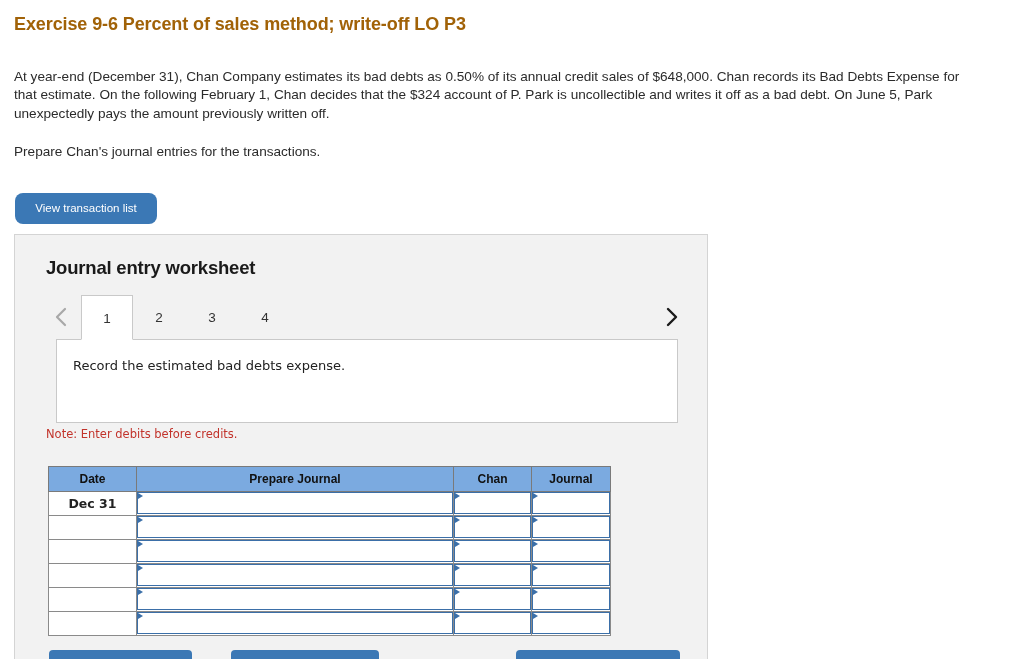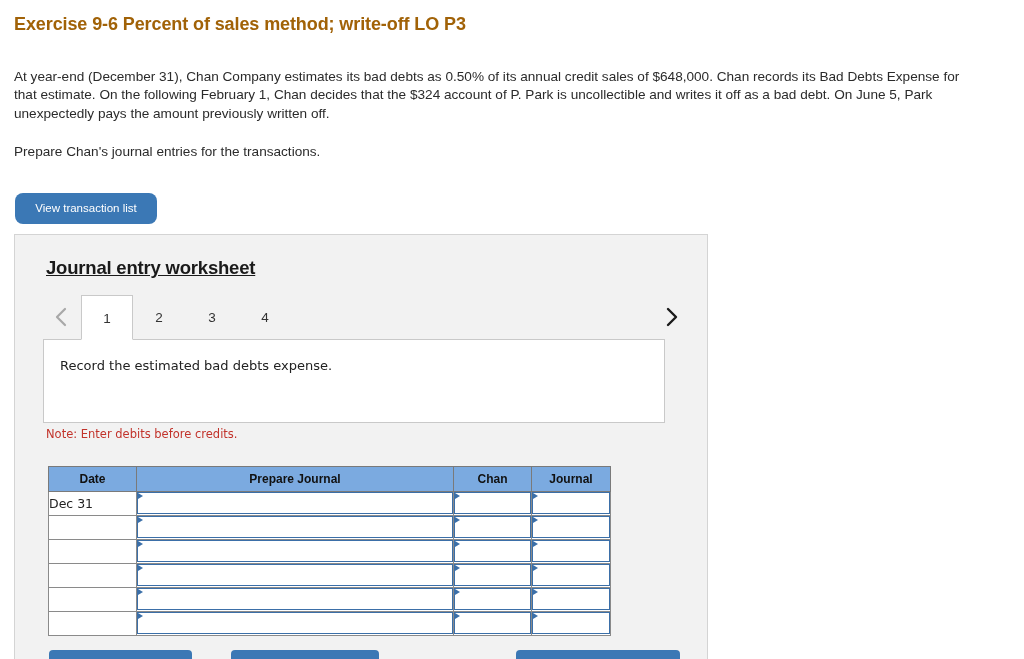--- a/index.html
+++ b/index.html
@@ -80,21 +80,20 @@
     overflow: hidden;
   }
   .worksheet-title {
     position: absolute;
     left: 31px;
     top: 22px;
     font-size: 18.5px;
     font-weight: bold;
     color: #1a1a1a;
     letter-spacing: -0.2px;
-    text-decoration: underline;
   }
 
   
   .tab-strip {
     position: absolute;
     left: 31px;
     top: 60px;
     width: 640px;
     height: 45px;
   }
@@ -137,21 +136,21 @@
     background: #ffffff;
     border: 1px solid #c9c9c9;
     border-bottom: 1px solid #ffffff;
     z-index: 3;
     height: 45px;
   }
 
   
   .instruction-panel {
     position: absolute;
-    left: 28px;
+    left: 41px;
     top: 104px;
     width: 622px;
     height: 84px;
     background: #ffffff;
     border: 1px solid #c9c9c9;
     z-index: 2;
   }
   .instruction-text {
     position: absolute;
     left: 16px;
@@ -195,25 +194,26 @@
     padding: 0;
     height: 24px;
     background: #ffffff;
   }
   .col-date   { width: 88px; }
   .col-gj     { width: 317px; }
   .col-debit  { width: 78px; }
   .col-credit { width: 79px; }
 
   .date-cell {
-    text-align: left;
+    text-align: center;
     font-size: 12.5px;
     color: #222222;
     font-family: "DejaVu Sans", sans-serif;
     vertical-align: middle;
+    font-weight: bold;
   }
 
   
   td.input-cell {
     border: 1px solid #8a8a8a;
     padding: 0;
     position: relative;
   }
   .cell-input {
     position: relative;

